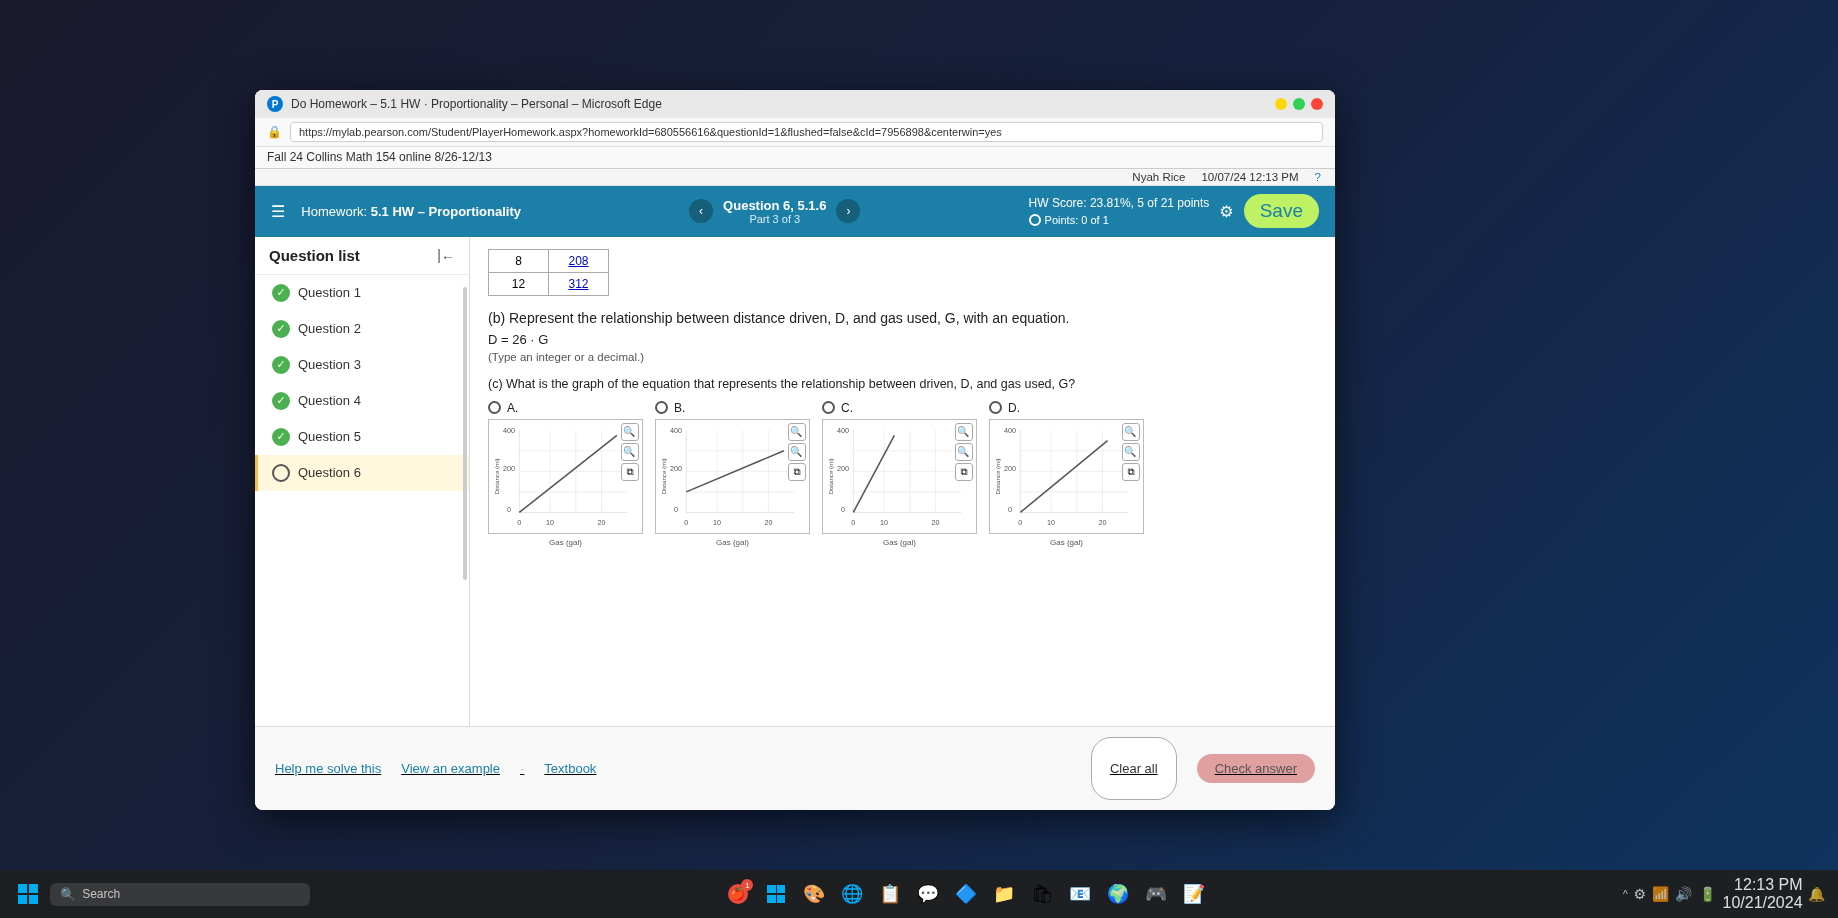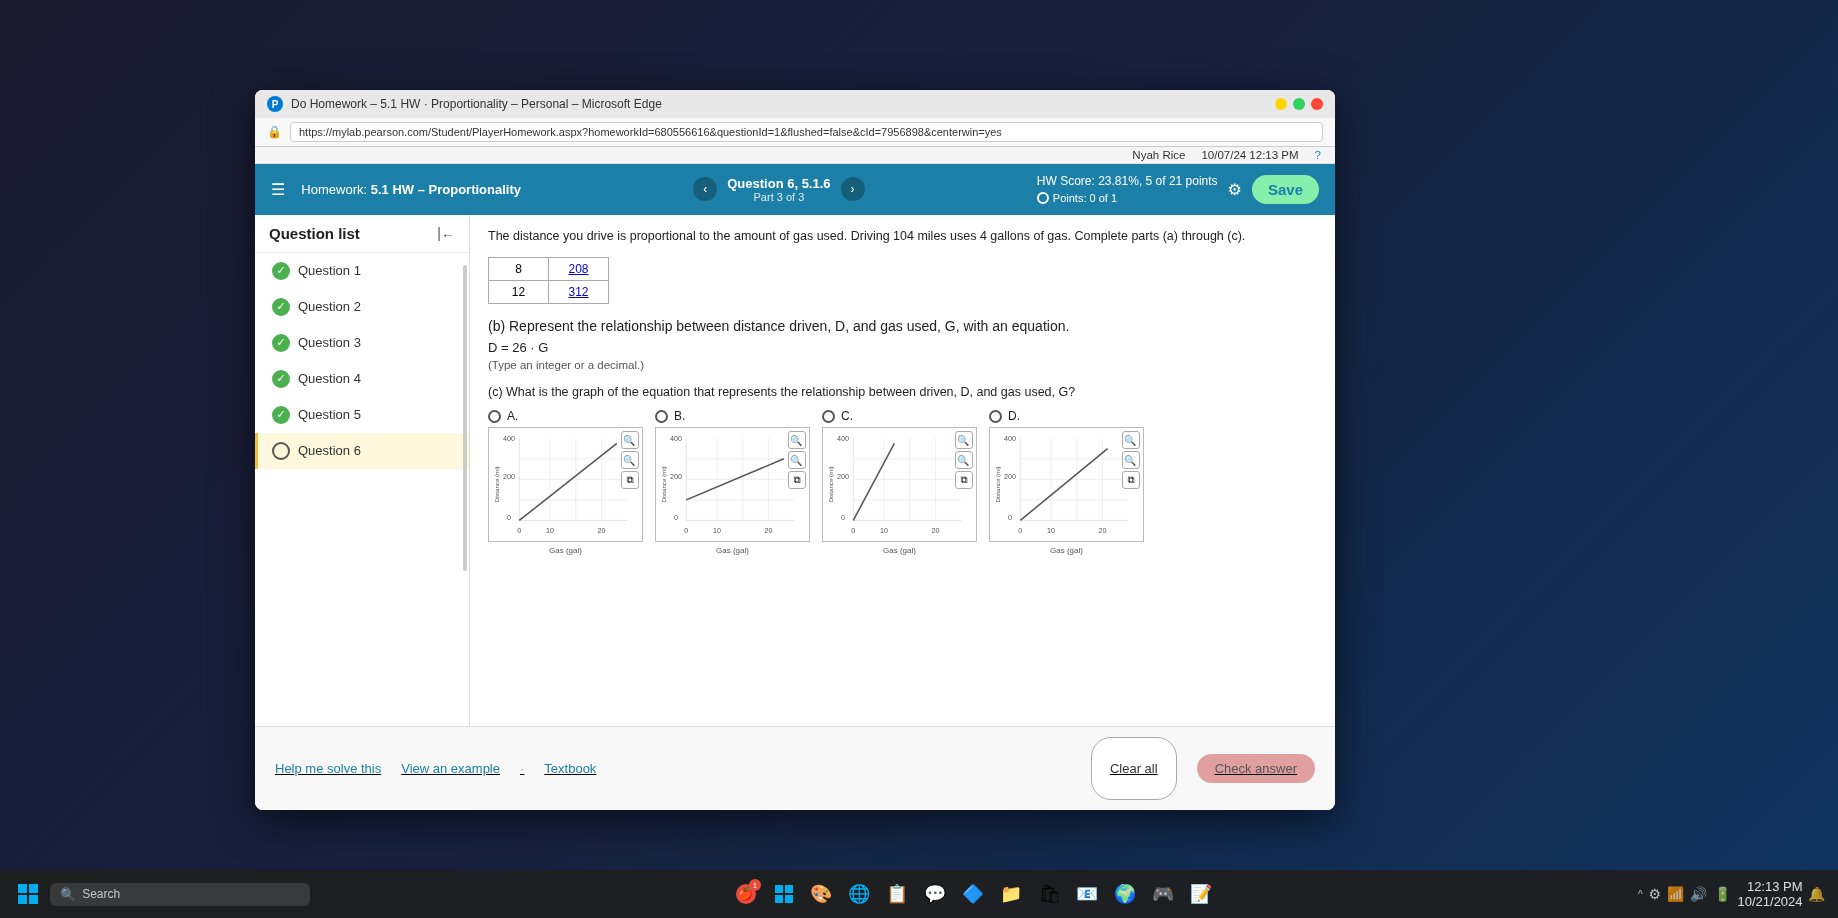--- a/index.html
+++ b/index.html
@@ -170,28 +170,28 @@
     .hw-score { font-size: 11px; text-align: right; line-height: 1.5; }
     .hw-score .score-main { font-size: 12px; }
     .hw-score .points-line { display: flex; align-items: center; gap: 4px; }
     .hw-score .circle-icon { width: 12px; height: 12px; border: 2px solid white; border-radius: 50%; }
 
     .gear-btn {
       background: none; border: none; color: white; cursor: pointer; font-size: 16px;
     }
 
     .save-btn {
-      background: #86efac;
+      background: #bef264;
       color: #1b7fa8;
       border: none;
       padding: 6px 16px;
       border-radius: 20px;
-      font-weight: 700;
-      cursor: pointer;
-      font-size: 15px;
+      font-weight: 400;
+      cursor: pointer;
+      font-size: 19px;
     }
 
     
     .app-body {
       flex: 1;
       display: flex;
       overflow: hidden;
     }
 
     
@@ -500,21 +500,21 @@
 
     .taskbar-sys {
       display: flex;
       align-items: center;
       gap: 6px;
       margin-left: auto;
     }
 
     .taskbar-time {
       color: rgba(255,255,255,0.85);
-      font-size: 13px;
+      font-size: 16px;
       text-align: right;
     }
 
     
     .main-content::-webkit-scrollbar { width: 6px; }
     .main-content::-webkit-scrollbar-track { background: #f0f0f0; }
     .main-content::-webkit-scrollbar-thumb { background: #bbb; border-radius: 3px; }
   </style>
 </head>
 <body>
@@ -530,20 +530,21 @@
       <div class="title-bar-controls">
         <button class="title-btn minimize"></button>
         <button class="title-btn maximize"></button>
         <button class="title-btn close"></button>
       </div>
     </div>
     <div class="address-bar">
       <span style="font-size:12px;color:#555;">🔒</span>
       <div class="url-field">https://mylab.pearson.com/Student/PlayerHomework.aspx?homeworkId=680556616&amp;questionId=1&amp;flushed=false&amp;cId=7956898&amp;centerwin=yes</div>
     </div>
+    <div class="page-subtitle">Fall 24 Collins Math 154 online 8/26-12/13</div>
   </div>
 
   <div class="app-content">
 
     <div class="user-bar">
       <span>Nyah Rice</span>
       <span>10/07/24 12:13 PM</span>
       <span style="color:#1b7fa8;cursor:pointer;">?</span>
     </div>
 
@@ -605,21 +606,20 @@
           <div class="question-item active">
             <div class="q-check pending"></div>
             <span class="q-label">Question 6</span>
           </div>
         </div>
         <div class="sidebar-scrollbar"></div>
       </div>
 
       <div class="main-content">
 
-        <p class="question-text">The distance you drive is proportional to the amount of gas used. Driving 104 miles uses 4 gallons of gas. Complete parts (a) through (c).</p>
 
         <table class="data-table">
           <tbody>
               <tr>
             <td>8</td>
             <td class="highlight">208</td>
           </tr>
           <tr>
             <td>12</td>
             <td class="highlight">312</td>

